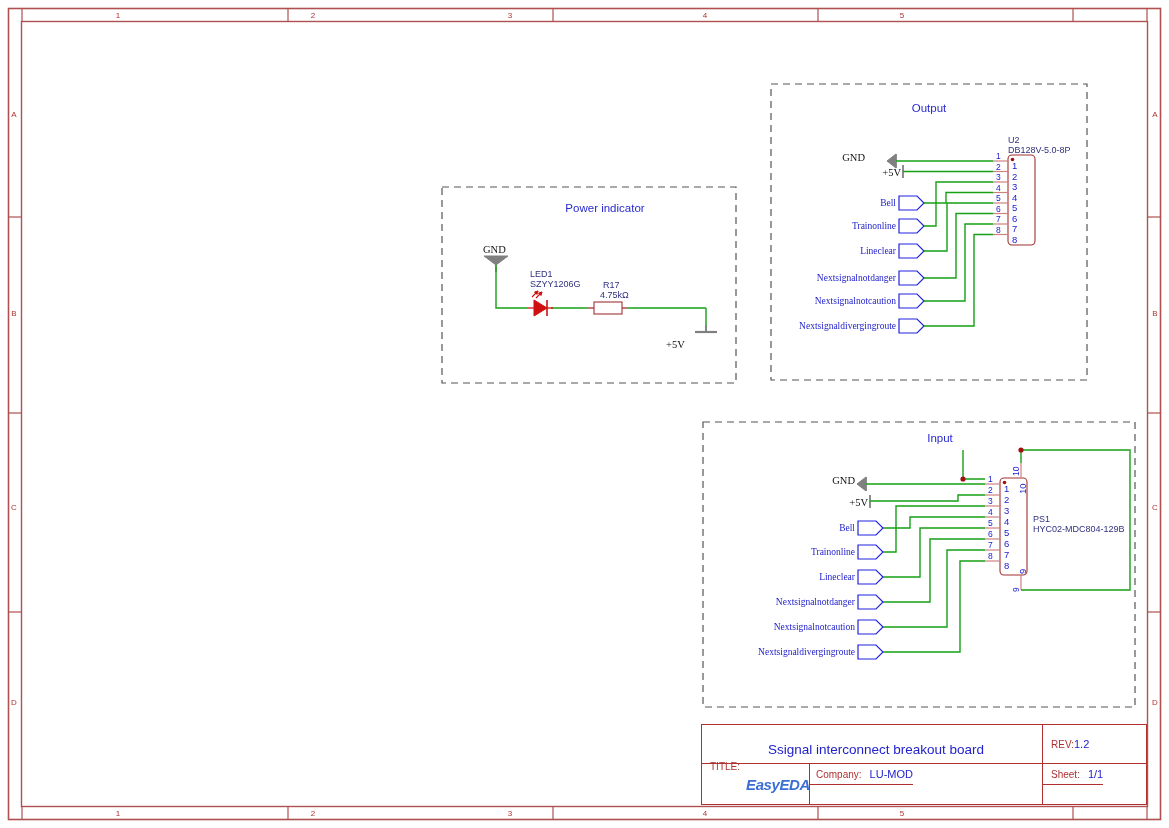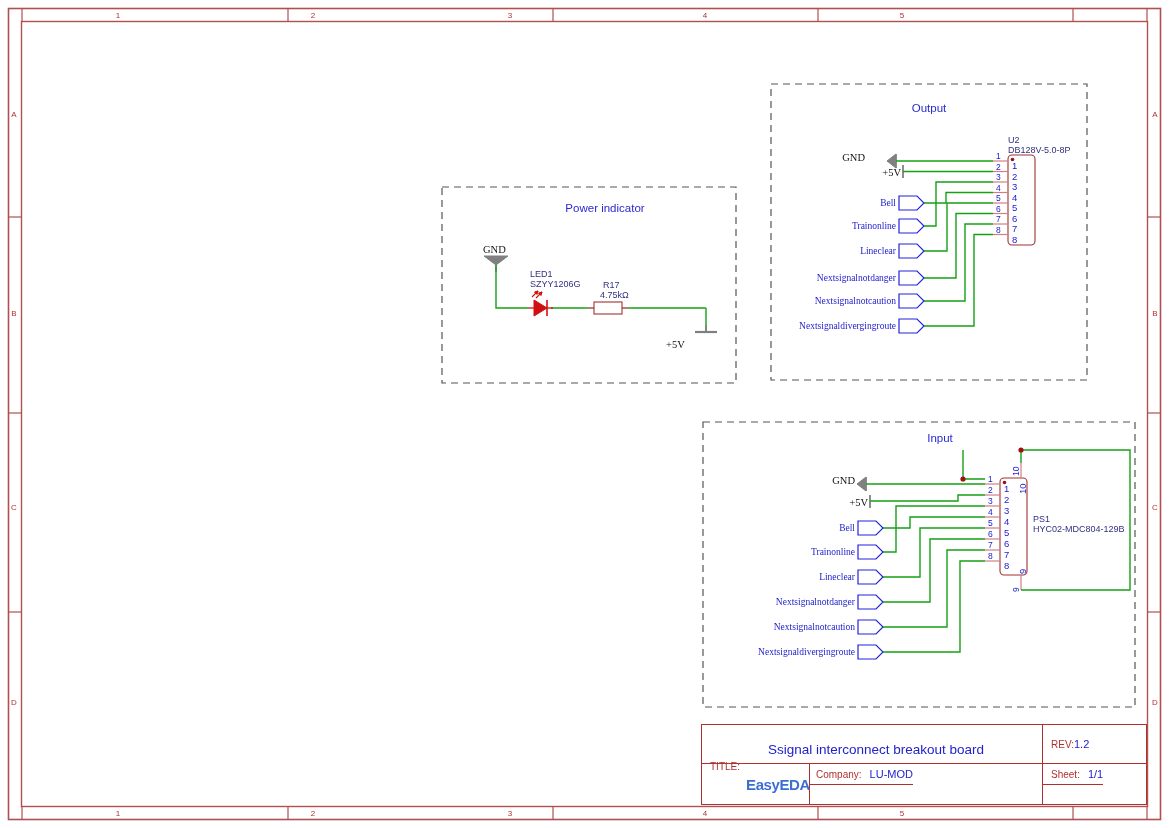--- a/index.html
+++ b/index.html
@@ -38,21 +38,21 @@
   #tb-rev-cell{width:103px;padding-left:8px;}
   #tb-bot{height:40px;}
   #tb-logo-cell{width:108px;border-right:1.6px solid #b03030;align-items:center;justify-content:center;}
   #tb-mid-col{flex:1;display:flex;border-right:1.6px solid #b03030;}
   .tb-mid-row{height:20px;display:flex;align-items:center;padding-left:6px;gap:8px;}
   #tb-mid-row1{border-bottom:1.6px solid #b03030;}
   #tb-right-col{width:103px;display:flex;flex-direction:row;gap:20px;}
   .tb-right-row{height:20px;display:flex;align-items:center;padding-left:8px;gap:8px;}
   #tb-right-row1{border-bottom:1.6px solid #b03030;}
   .logo-txt{color:#3b6fd4;font-size:15px;font-weight:bold;font-family:"Liberation Sans",sans-serif;
-            letter-spacing:-0.4px;margin-left:45px;}
+            font-style:italic;letter-spacing:-0.4px;margin-left:45px;}
 </style>
 </head>
 <body>
 
 <div id="sheet">
 
   <svg width="1169" height="828">
 
     <g>
       <rect class="frame-line" x="8.5" y="8.5" width="1152" height="811" stroke-width="1.6"></rect>

